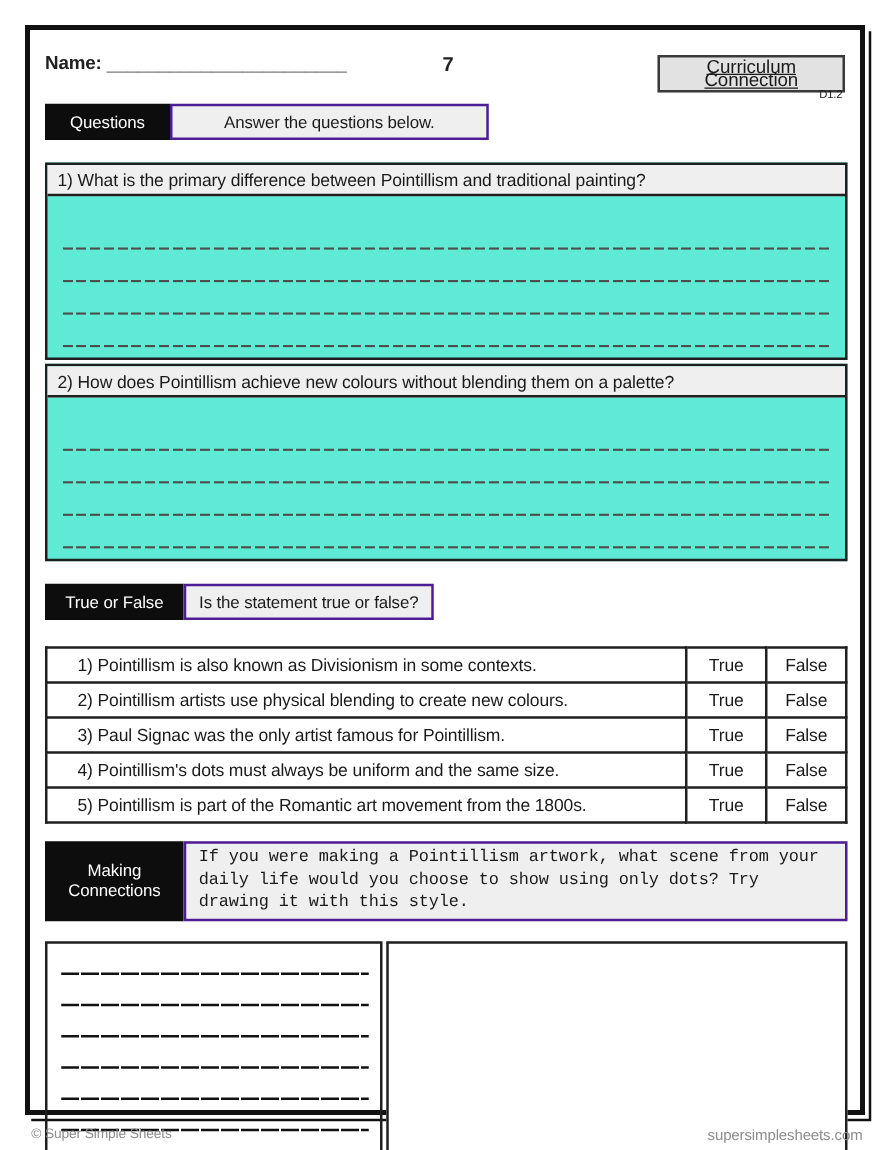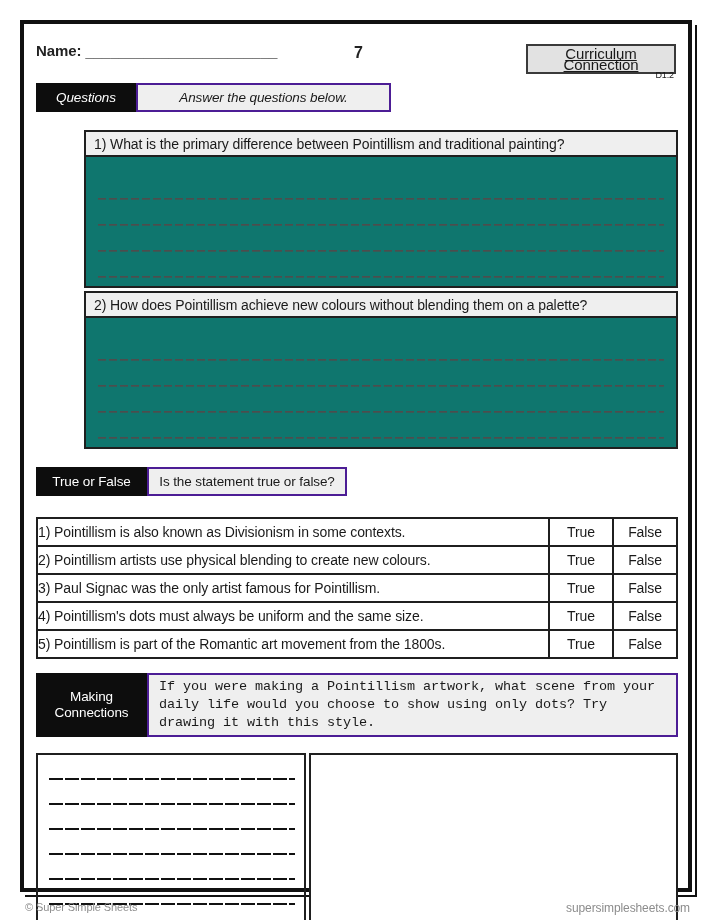--- a/index.html
+++ b/index.html
@@ -39,21 +39,21 @@
     box-sizing: border-box;
     text-align: center;
     padding-top: 2px;
     line-height: 11px;
   }
   .curr-title { font-size: 15px; font-weight: normal; text-decoration: underline; display: block; }
   .curr-code  { font-size: 9px; display: block; text-align: right; }
 
   
   .tag-row { display: flex; align-items: stretch; }
-  .tag-row.q-row  { margin-top: 13px; min-height: 29px; font-style: italic; }
+  .tag-row.q-row  { margin-top: 13px; min-height: 29px; }
   .tag-row.tf-row { margin-top: 18px; min-height: 29px; }
   .tag-row.mc-row { margin-top: 14px; min-height: 45px; }
   .black-tag {
     background: #0d0d0d; color: #fff;
     display: flex; align-items: center; justify-content: center;
     text-align: center;
     font-size: 13.5px;
     box-sizing: border-box;
     padding: 2px 6px;
   }
@@ -69,22 +69,21 @@
   }
   .q-row .gray-box  { width: 255px; justify-content: center; }
   .tf-row .gray-box { width: 200px; justify-content: center; }
   .mc-row .gray-box { flex: 1; padding: 3px 10px; line-height: 18px; font-family: Liberation Mono, monospace; }
 
   
   .q-blocks { margin-top: 18px; }
   .q-block {
     border: 2px solid #1f1f1f;
     box-sizing: border-box;
-    background: #0f766e;
-    margin-left: 48px;
+    background: #5eead4;
   }
   .q-block + .q-block { margin-top: 3px; }
   .q-header {
     background: #efefef;
     border-bottom: 2px solid #1f1f1f;
     font-size: 14px;
     padding: 3px 8px;
     height: 25px; line-height: 19px;
     box-sizing: border-box;
   }
@@ -102,21 +101,21 @@
   .tf-table {
     margin-top: 21px;
     width: 100%;
     border-collapse: collapse;
   }
   .tf-table td {
     border: 2px solid #1f1f1f;
     font-size: 14px;
     height: 28px;
     box-sizing: border-box;
-    padding: 2px 0;
+    padding: 2px 24px;
   }
   .tf-table td.stmt { text-align: left; }
   .tf-table td.opt  { width: 64px; text-align: center; padding: 2px 2px; }
 
   
   .mc-bottom { margin-top: 16px; display: flex; gap: 3px; height: 218px; }
   .mc-lines-box {
     width: 270px;
     border: 2px solid #1f1f1f;
     box-sizing: border-box;

